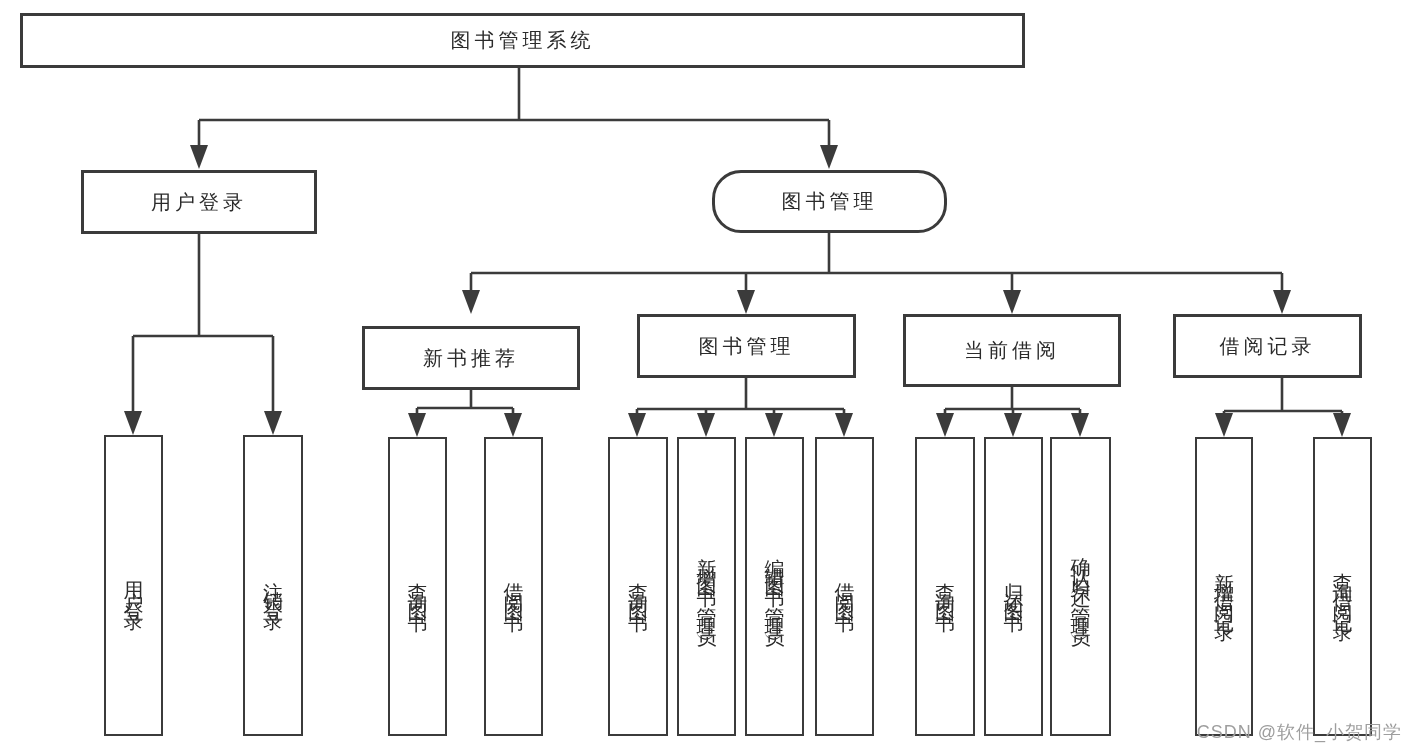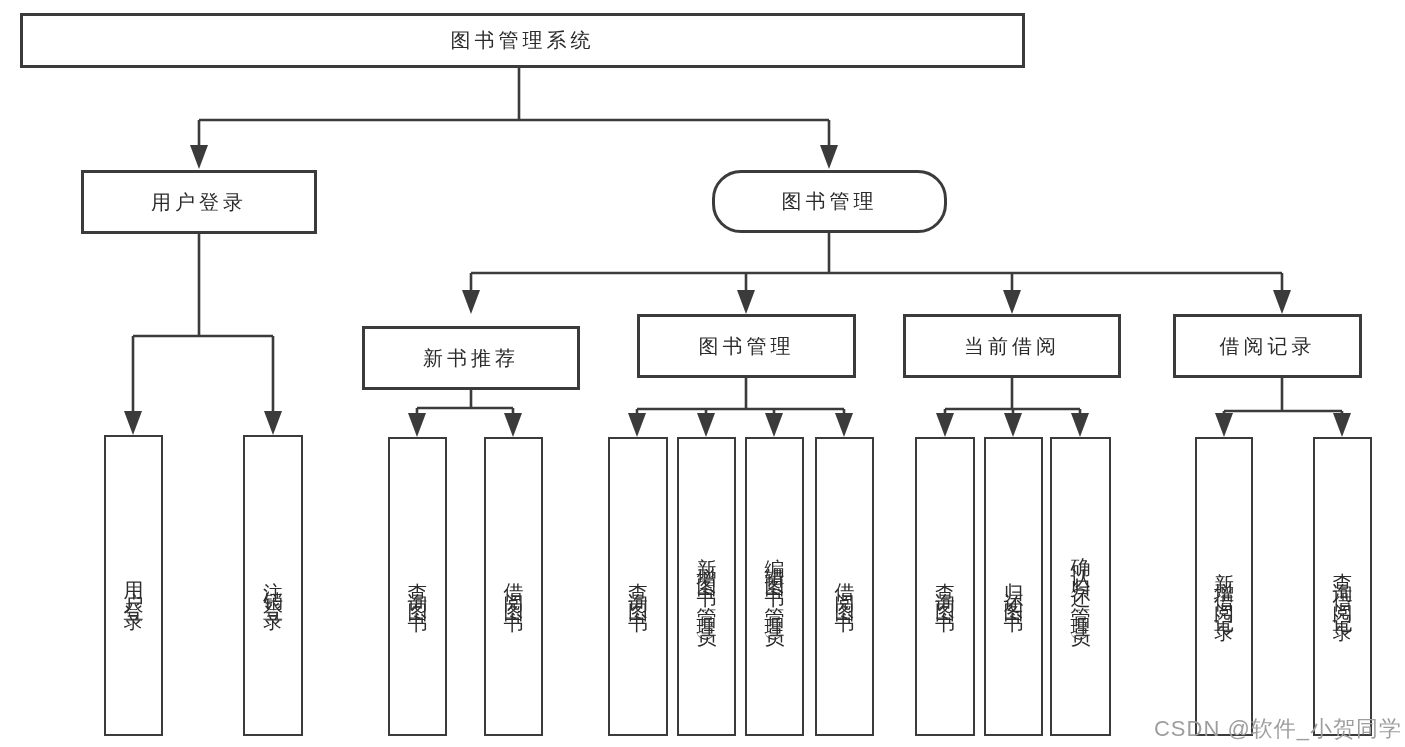--- a/index.html
+++ b/index.html
@@ -36,42 +36,42 @@
     letter-spacing: 10px;
     line-height: 1.15;
     white-space: normal;
   }
   
   .n-root          { left: 20px;   top: 13px;  width: 1005px; height: 55px; }
   .n-user-login    { left: 81px;   top: 170px; width: 236px;  height: 64px; }
   .n-book-mgmt     { left: 712px;  top: 170px; width: 235px;  height: 63px; border-radius: 29px; }
   .n-new-books     { left: 362px;  top: 326px; width: 218px;  height: 64px; }
   .n-book-borrow   { left: 637px;  top: 314px; width: 219px;  height: 64px; }
-  .n-current-borrow{ left: 903px;  top: 314px; width: 218px;  height: 64px; }
+  .n-current-borrow{ left: 903px;  top: 314px; width: 218px;  height: 73px; }
   .n-borrow-records{ left: 1173px; top: 314px; width: 189px;  height: 64px; }
   .lf-g1a { left: 104px;  top: 435px; width: 59px; height: 301px; }
   .lf-g1b { left: 243px;  top: 435px; width: 60px; height: 301px; }
   .lf-g2a { left: 388px;  top: 437px; width: 59px; height: 299px; }
   .lf-g2b { left: 484px;  top: 437px; width: 59px; height: 299px; }
   .lf-g3a { left: 608px;  top: 437px; width: 60px; height: 299px; }
   .lf-g3b { left: 677px;  top: 437px; width: 59px; height: 299px; }
   .lf-g3c { left: 745px;  top: 437px; width: 59px; height: 299px; }
   .lf-g3d { left: 815px;  top: 437px; width: 59px; height: 299px; }
   .lf-g4a { left: 915px;  top: 437px; width: 60px; height: 299px; }
   .lf-g4b { left: 984px;  top: 437px; width: 59px; height: 299px; }
   .lf-g4c { left: 1050px; top: 437px; width: 61px; height: 299px; }
   .lf-g5a { left: 1195px; top: 437px; width: 58px; height: 299px; }
   .lf-g5b { left: 1313px; top: 437px; width: 59px; height: 299px; }
   .watermark {
     position: absolute;
     right: 3px;
     bottom: 3px;
     z-index: 2;
     color: #9e9e9e;
-    font-size: 22px;
+    font-size: 18px;
     letter-spacing: 1px;
   }
 </style>
 </head>
 <body>
 
 <div class="canvas">
 
   <svg class="connectors" width="1405" height="747" viewBox="0 0 1405 747">
     <g stroke="#3b3b3b" stroke-width="2.6" fill="none">

